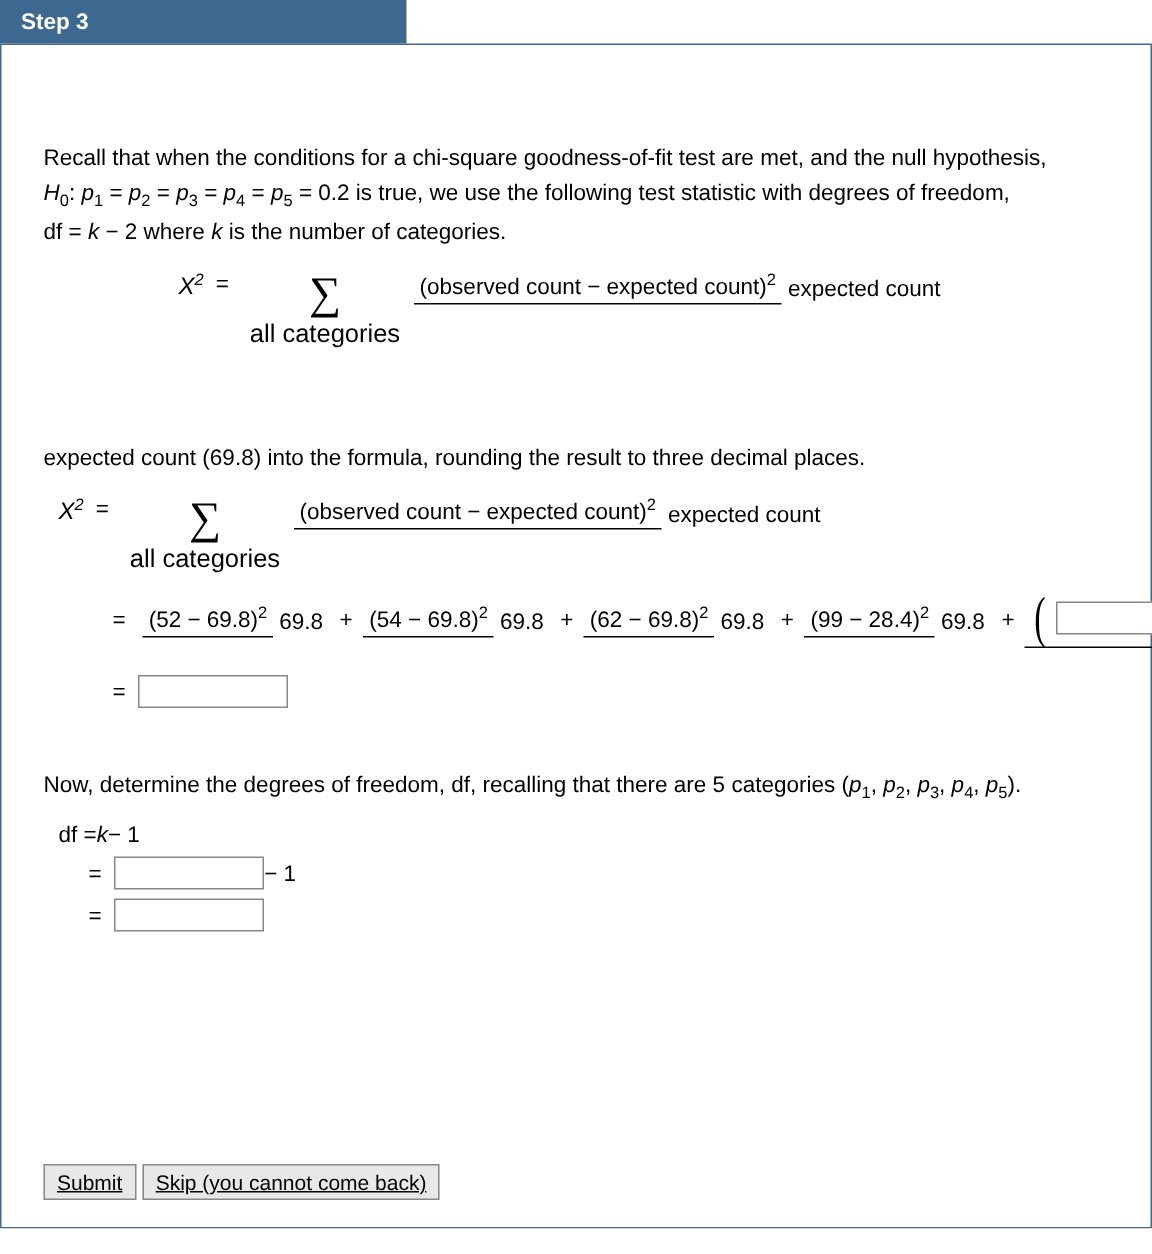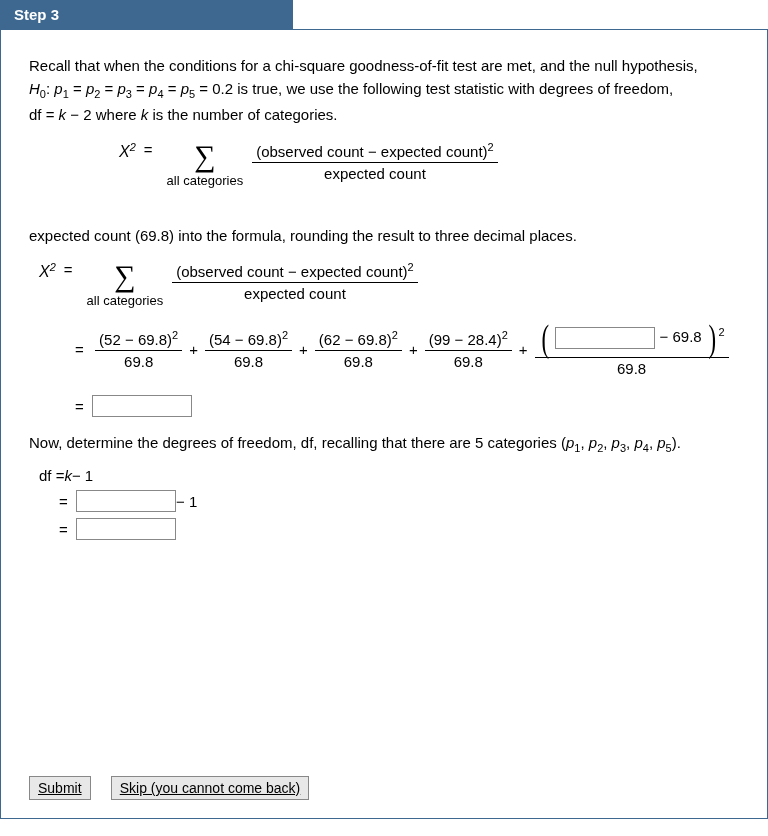--- a/index.html
+++ b/index.html
@@ -13,32 +13,33 @@
       color: #000;
       width: 768px;
       background: #fff;
     }
     .step-tab {
       background: #3e688f;
       color: #fff;
       font-weight: bold;
       padding: 6px 14px;
       display: inline-block;
-      width: 293px;
+      width: 271px;
       font-size: 15px;
     }
     .panel {
       border: 1px solid #3e688f;
       padding: 24px 28px 20px 28px;
       min-height: 790px;
       position: relative;
     }
     .para {
       line-height: 1.55;
       margin-bottom: 10px;
+      margin-top: 40px;
     }
     .ital { font-style: italic; }
     .sub { font-size: 11px; vertical-align: sub; }
     .sup { font-size: 11px; vertical-align: super; }
     .formula-block {
       margin: 14px 0 14px 90px;
     }
     .formula-block2 {
       margin: 14px 0 14px 10px;
     }
@@ -56,26 +57,26 @@
       flex-direction: column;
       align-items: center;
       line-height: 1;
       margin: 0 6px;
     }
     .sigma {
       font-size: 30px;
       font-family: 'Times New Roman', serif;
     }
     .sigma-label {
-      font-size: 13px;
+      font-size: 17px;
       margin-top: 3px;
     }
     .frac {
       display: inline-flex;
-      flex-direction: column;
+      flex-direction: row;
       align-items: center;
       vertical-align: middle;
       margin: 0 3px;
     }
     .frac .num {
       padding: 0 4px 2px 4px;
       border-bottom: 1px solid #000;
       text-align: center;
       white-space: nowrap;
     }
@@ -134,21 +135,21 @@
       left: 28px;
     }
     .btn {
       border: 1px solid #888;
       background: #e8e8e8;
       padding: 3px 8px;
       font-size: 14px;
       text-decoration: underline;
       color: #000;
       cursor: pointer;
-      margin-right: 16px;
+      margin-right: 0;
     }
     .nowrap { white-space: nowrap; }
   </style>
 </head>
 <body>
 
 
 
 <div class="step-tab">
   <span>Step 3</span>

